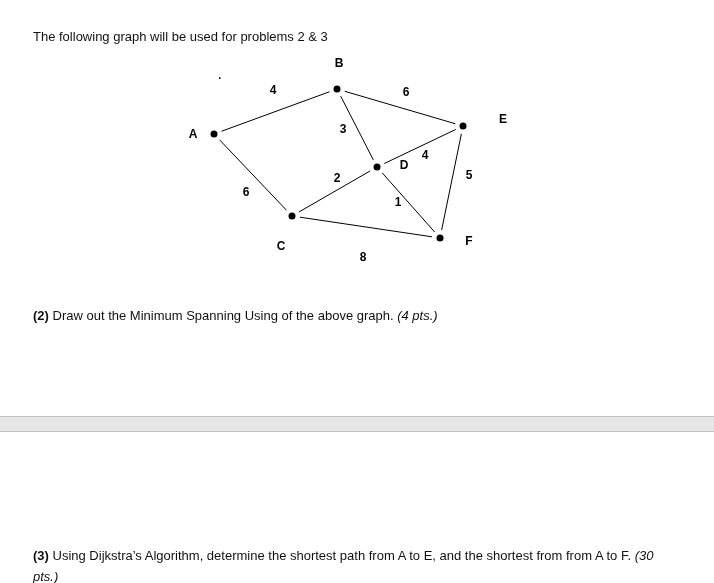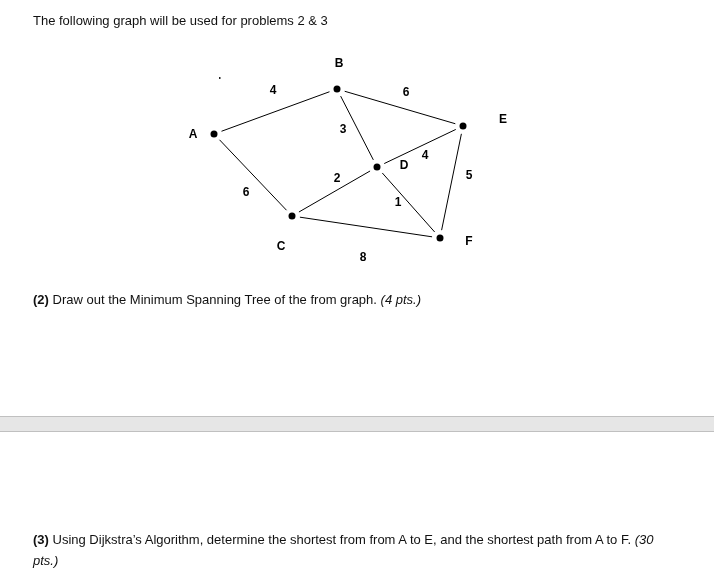--- a/index.html
+++ b/index.html
@@ -13,21 +13,21 @@
   .page-1 { top: 0; height: 417px; }
   .page-2 { top: 433px; height: 150px; }
   .page-break {
     position: absolute; left: 0; top: 416px; width: 714px; height: 16px;
     background: #e6e6e6;
     border-top: 1px solid #c0c0c0; border-bottom: 1px solid #c0c0c0;
     box-sizing: border-box;
   }
   .para {
     position: absolute; left: 33px; font-size: 13px; line-height: 21px;
-    color: #111; white-space: nowrap;
+    color: #111; white-space: nowrap; margin-top: 16px;
   }
   .p-intro { top: 10px; }
   .p-q2 { top: 289px; }
   .p-q3 { top: 96px; white-space: normal; width: 640px; }
   .num { font-weight: bold; }
   .pts { font-style: italic; }
   svg.graph { position: absolute; left: 0; top: 0; }
   svg text {
     font-family: "Liberation Sans", "DejaVu Sans", sans-serif;
     font-weight: bold; font-size: 12px; fill: #000;
@@ -71,23 +71,23 @@
         <text x="404" y="169" text-anchor="middle">D</text>
         <circle cx="463" cy="126" r="3.5" fill="#000"></circle>
         <text x="503" y="123" text-anchor="middle">E</text>
         <circle cx="440" cy="238" r="3.5" fill="#000"></circle>
         <text x="469" y="245" text-anchor="middle">F</text>
       </g>
     <rect x="219" y="77" width="1.5" height="2" fill="#222"></rect>
   </svg>
 
   <div class="para p-q2">
-    <span class="num">(2)</span><span> Draw out the Minimum Spanning Tree of the from graph. </span><span class="pts">(4 pts.)</span>
+    <span class="num">(2)</span><span> Draw out the Minimum Spanning Using of the above graph. </span><span class="pts">(4 pts.)</span>
   </div>
 </div>
 
 <div class="page-break"></div>
 
 <div class="page page-2">
   <div class="para p-q3">
-    <span class="num">(3)</span><span> Using Dijkstra’s Algorithm, determine the shortest from from A to E, and the shortest path from A to F.  </span><span class="pts">(30 pts.)</span>
+    <span class="num">(3)</span><span> Using Dijkstra’s Algorithm, determine the shortest path from A to E, and the shortest from from A to F.  </span><span class="pts">(30 pts.)</span>
   </div>
 </div>
 
 </body></html>

